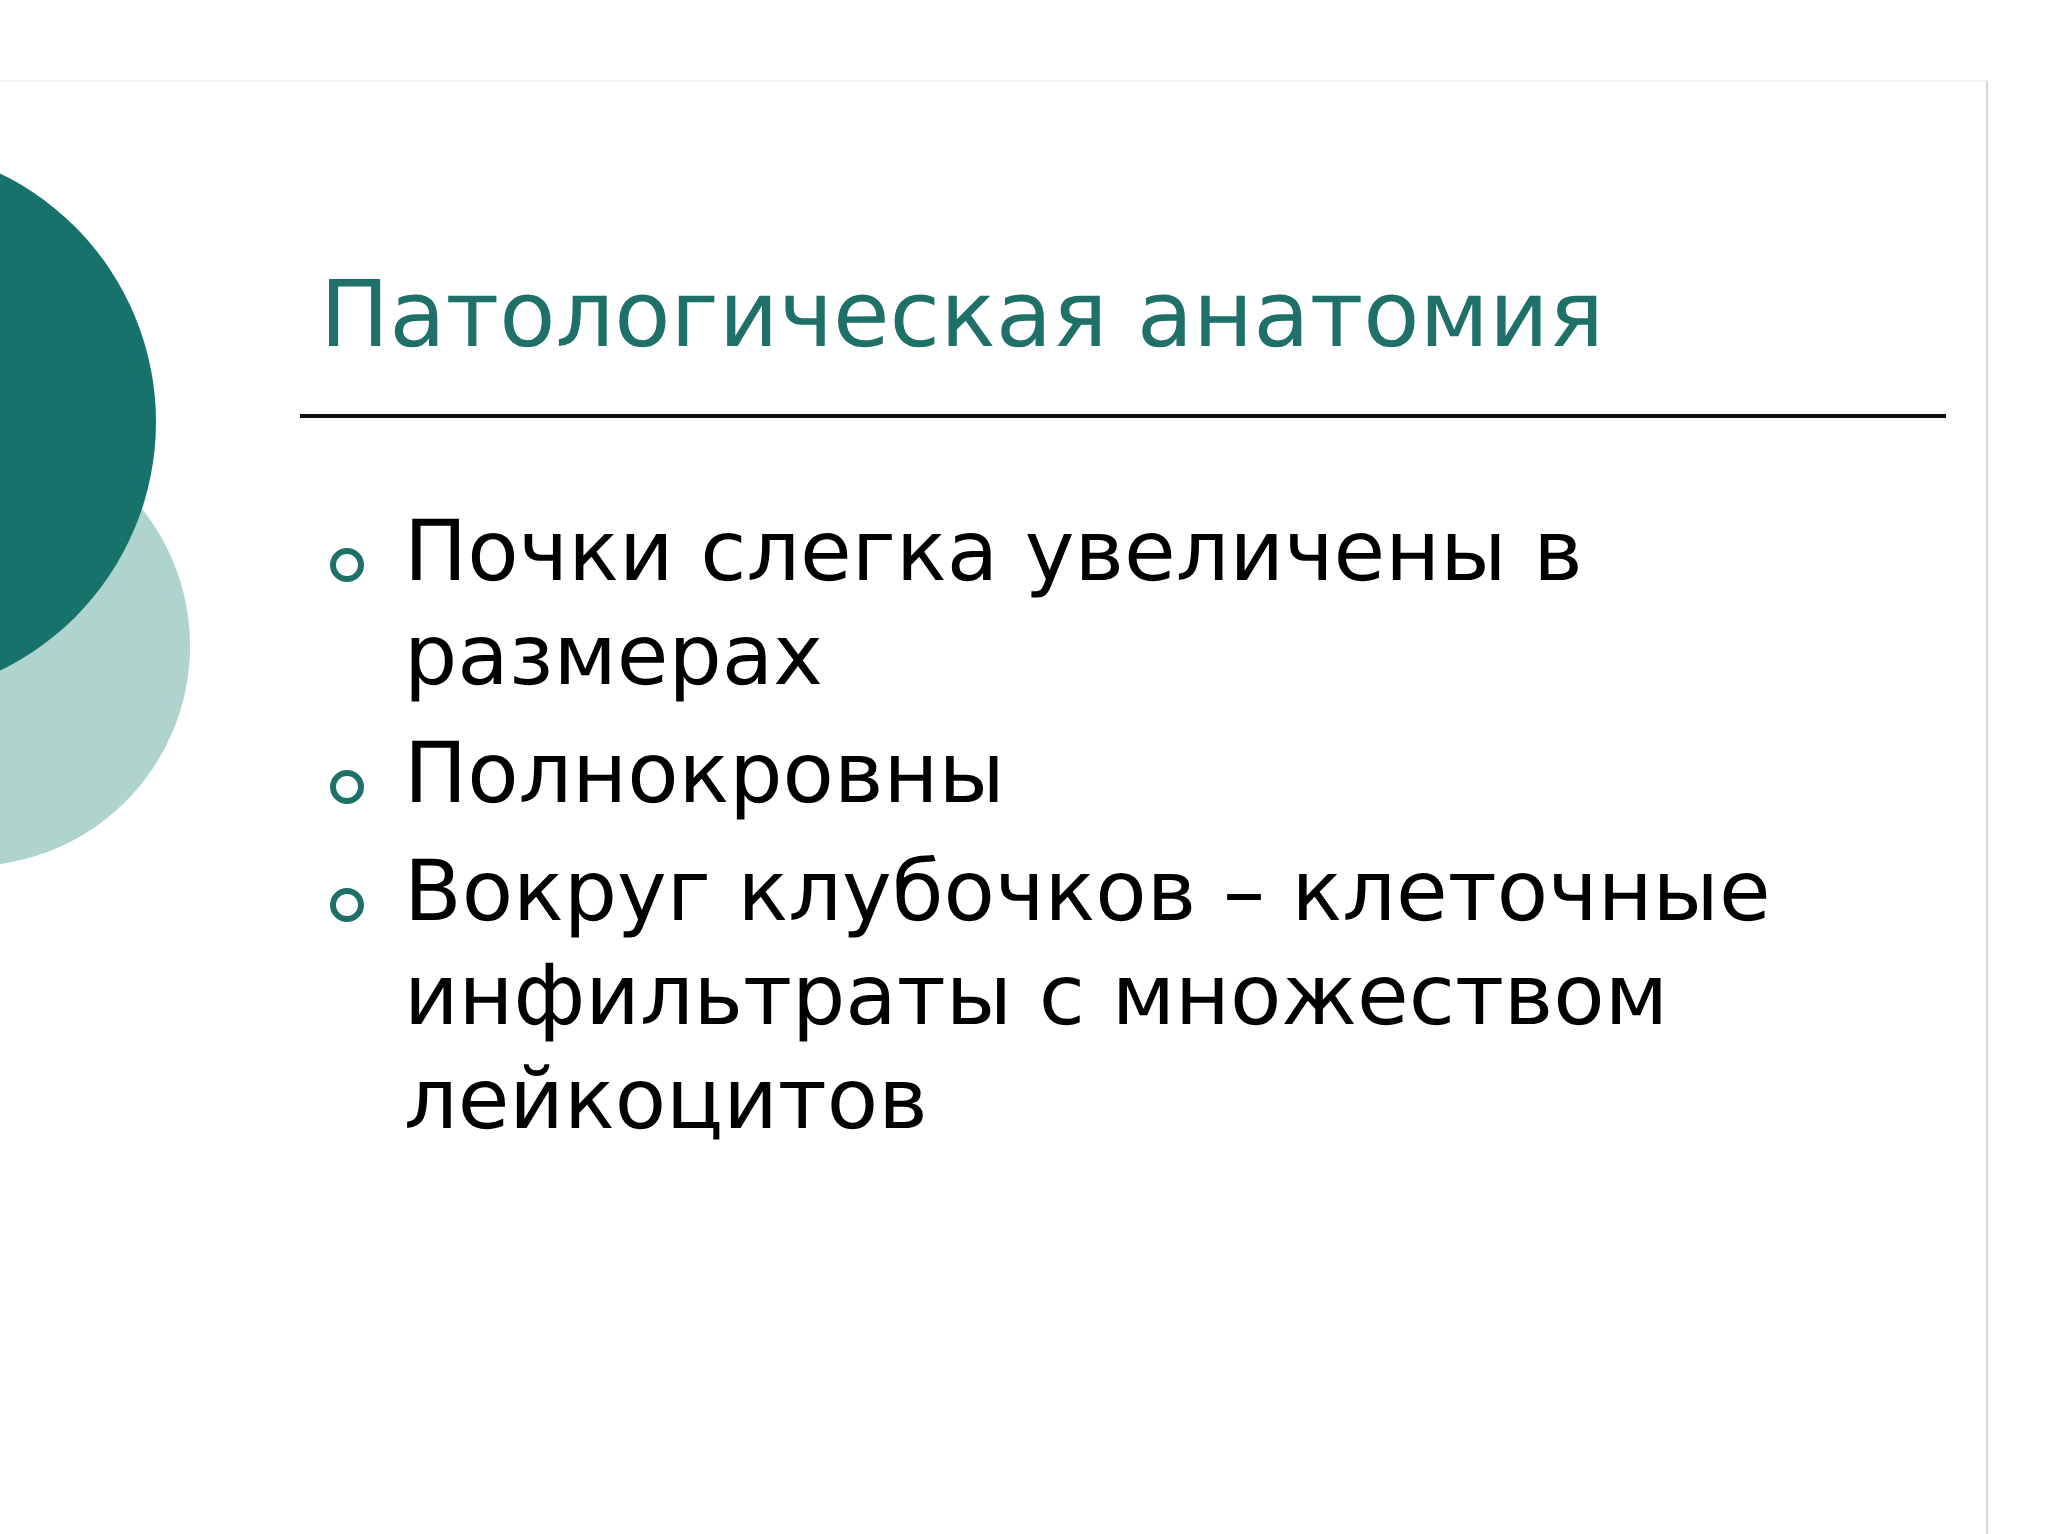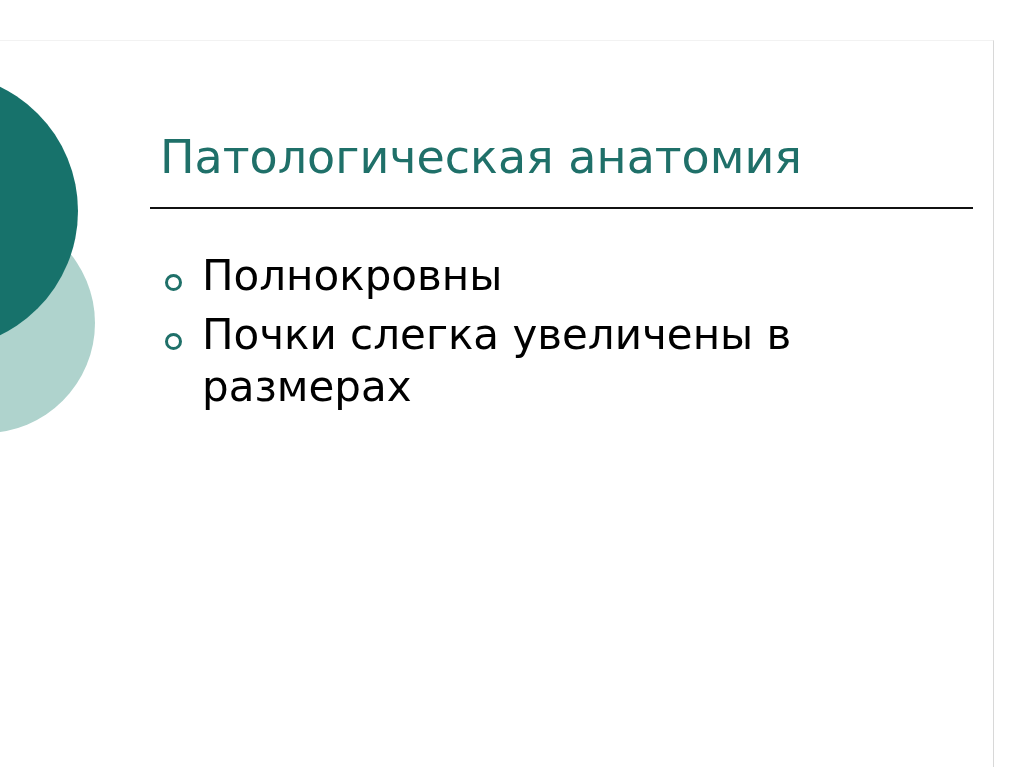--- a/index.html
+++ b/index.html
@@ -94,22 +94,28 @@
   <div class="circle light"></div>
   <div class="circle dark"></div>
 
   <h1 class="title">Патологическая анатомия</h1>
 
   <div class="rule"></div>
 
   <ul class="bullets">
     <li class="bullet">
       <span class="marker"></span>
+      <span class="btext">Почки слегка увеличены в
+размерах</span>
+    </li>
+    <li class="bullet">
+      <span class="marker"></span>
       <span class="btext">Полнокровны</span>
     </li>
     <li class="bullet">
       <span class="marker"></span>
-      <span class="btext">Почки слегка увеличены в
-размерах</span>
+      <span class="btext">Вокруг клубочков – клеточные
+инфильтраты с множеством
+лейкоцитов</span>
     </li>
   </ul>
 
 </div>
 
 </body></html>

